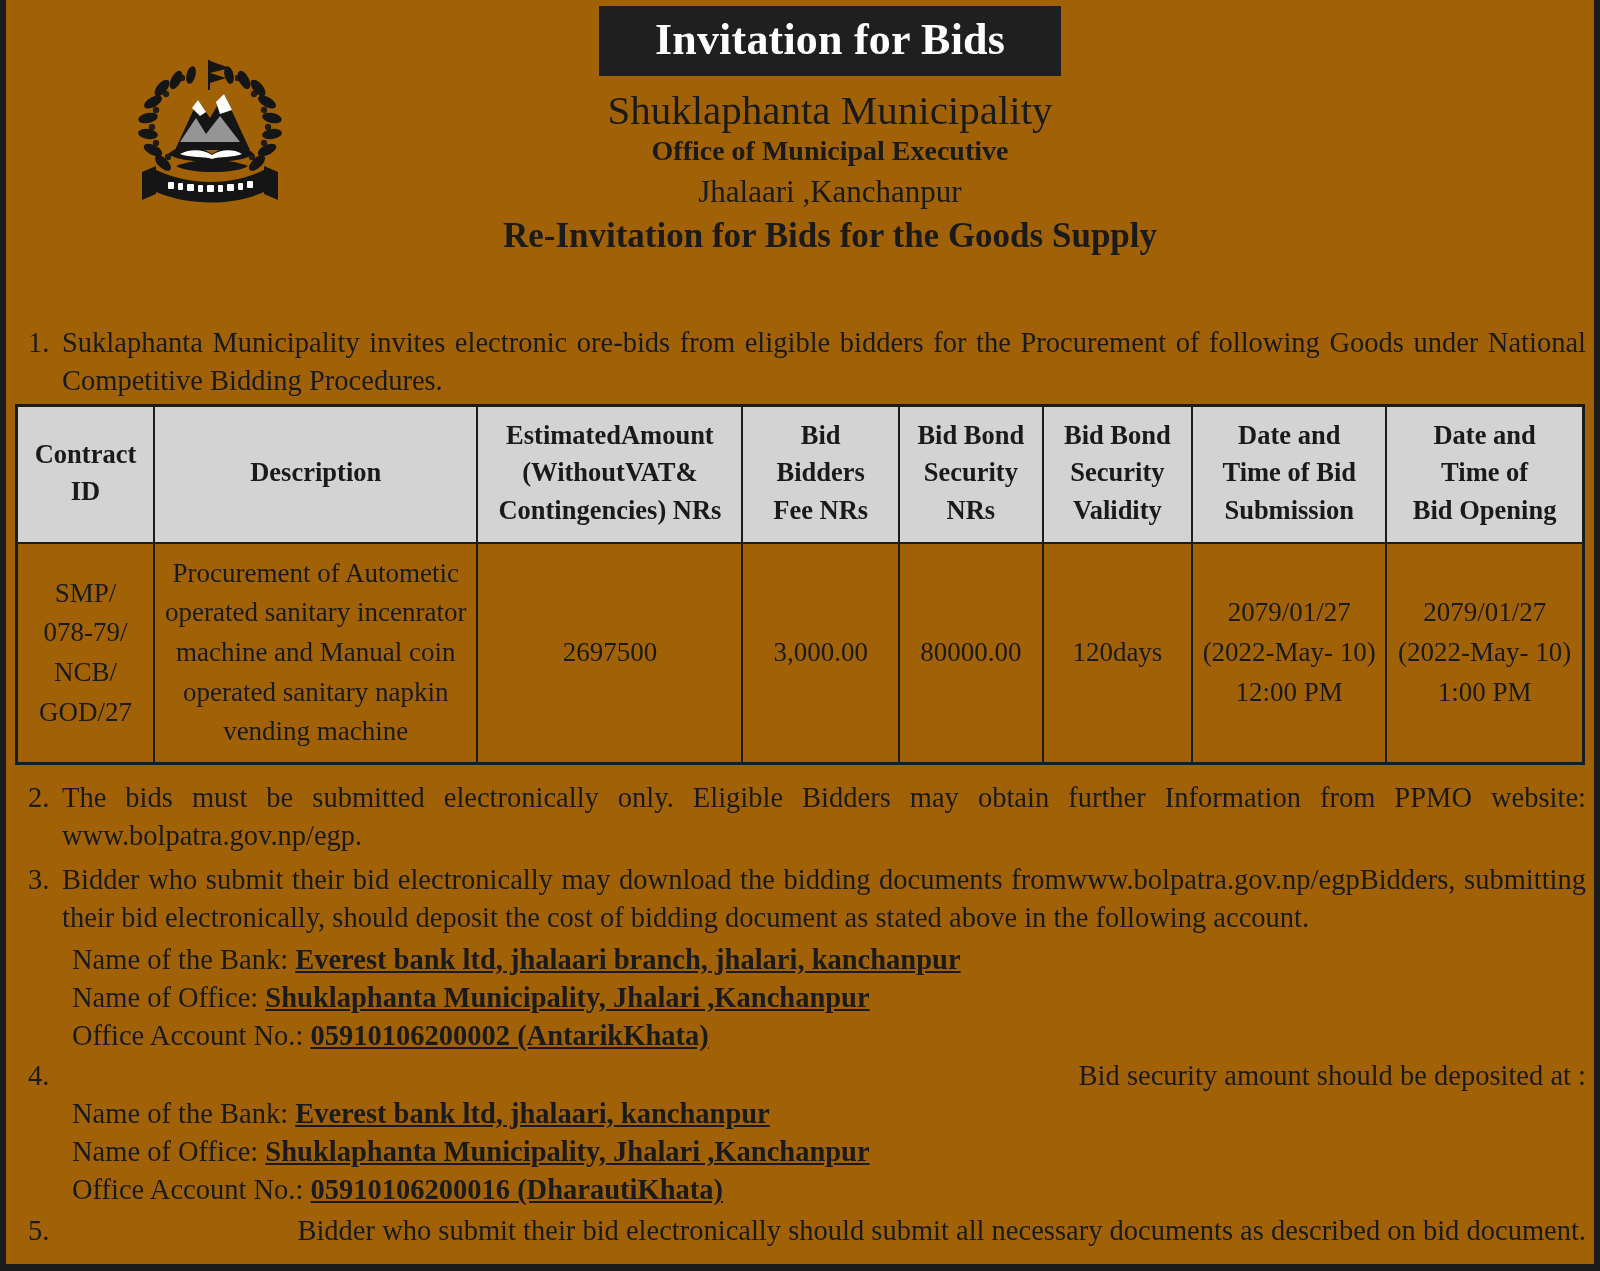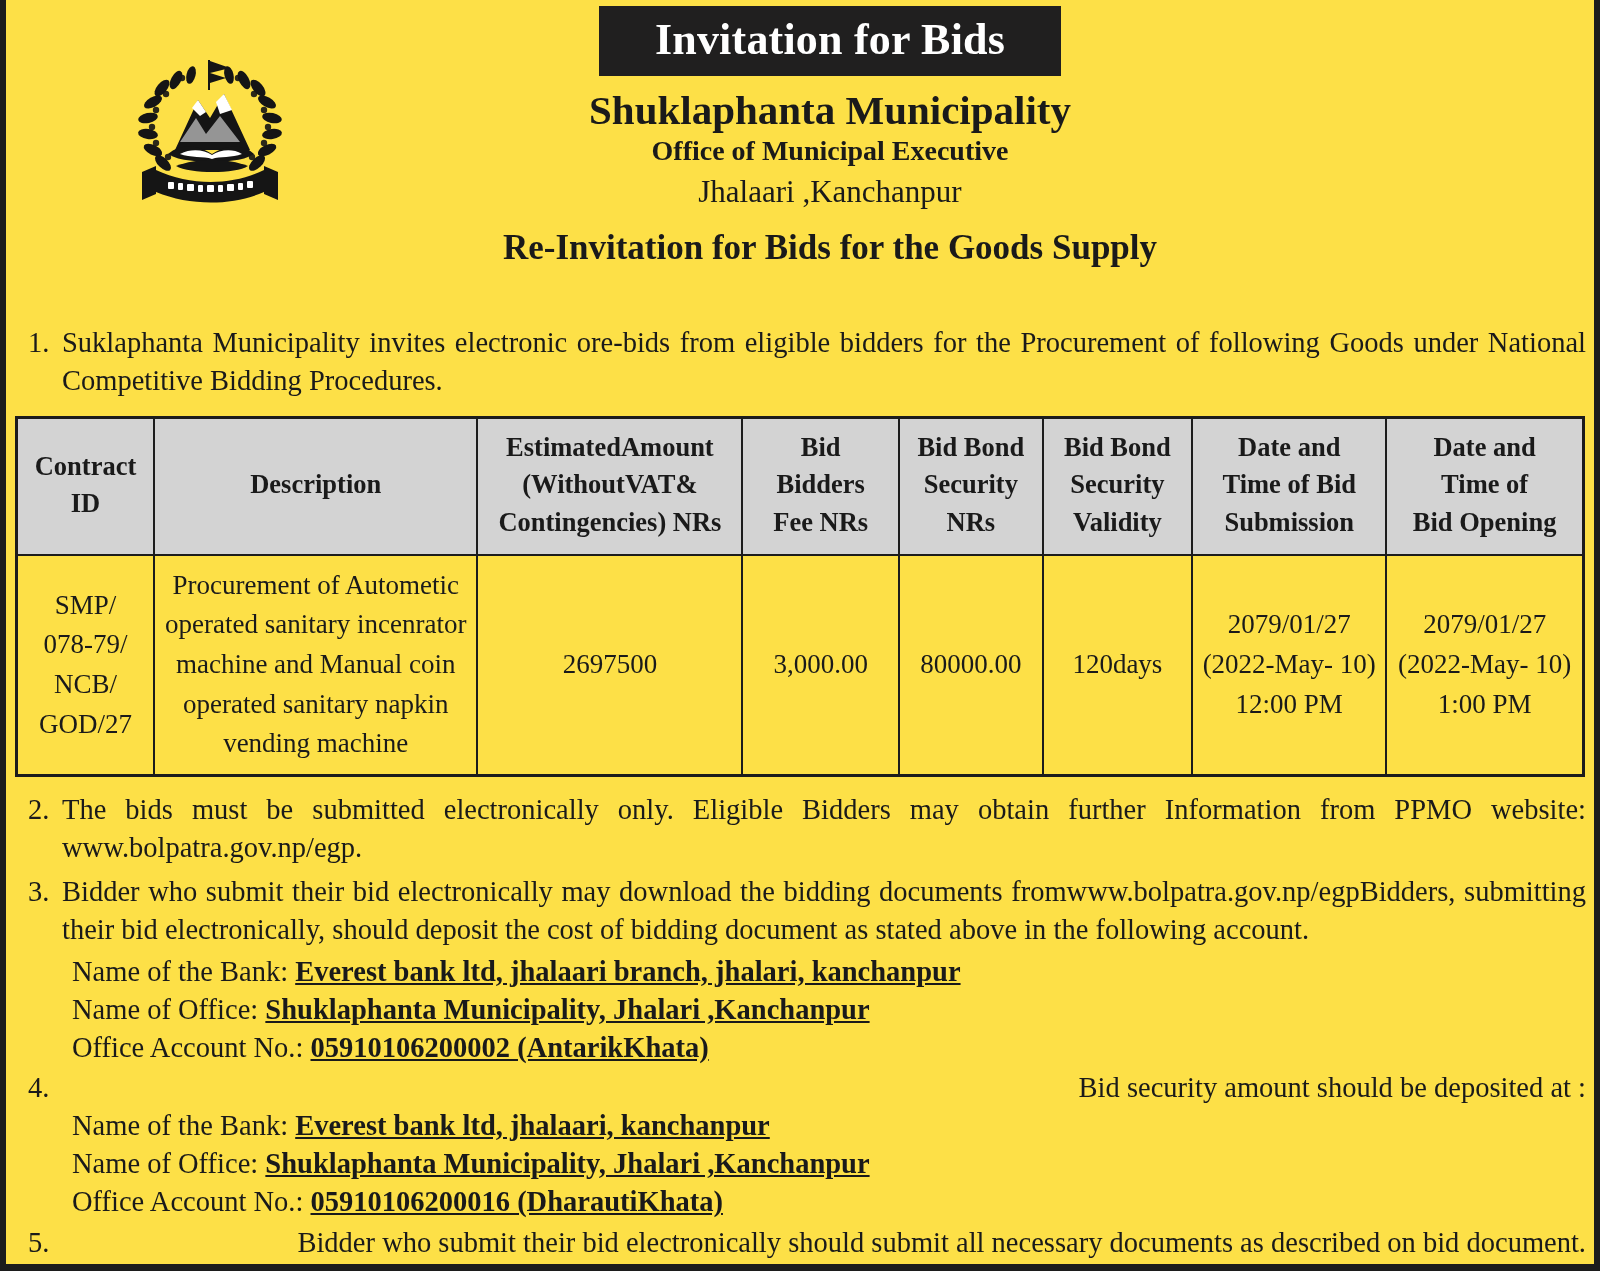--- a/index.html
+++ b/index.html
@@ -5,21 +5,21 @@
   html, body {
     margin: 0;
     padding: 0;
     background: #ffffff;
   }
   .page {
     position: relative;
     width: 1600px;
     height: 1271px;
     box-sizing: border-box;
-    background: #fde047;
+    background: #a16207;
     font-family: "Liberation Serif", "DejaVu Serif", serif;
     color: #1a1a1a;
     border-left: 6px solid #1c1c1c;
     border-right: 6px solid #1c1c1c;
     border-bottom: 7px solid #1c1c1c;
     overflow: hidden;
   }
   .inner {
     padding: 0 8px;
   }
@@ -50,39 +50,39 @@
     background: #201f1f;
     color: #ffffff;
     font-weight: bold;
     font-size: 44px;
     line-height: 1.0;
     padding: 12px 56px 14px 56px;
     letter-spacing: 0.2px;
   }
   .org1 {
     font-size: 41px;
-    font-weight: bold;
+    font-weight: normal;
     line-height: 1.18;
     margin-top: 10px;
   }
   .org2 {
     font-size: 28px;
     font-weight: bold;
     line-height: 1.18;
   }
   .addr {
     font-size: 31px;
     line-height: 1.35;
     margin-top: 4px;
   }
   .subtitle {
     font-size: 35px;
     font-weight: bold;
     line-height: 1.3;
-    margin-top: 12px;
+    margin-top: 0;
   }
   .pubdate {
     font-size: 30px;
     font-weight: bold;
     line-height: 1.3;
     margin-top: 4px;
   }
 
   
   .item {
@@ -105,21 +105,21 @@
     text-justify: inter-word;
   }
   .item.last .body { text-align: right; }
 
   #item1 { margin-top: 2px; }
 
   
   table.bids {
     border-collapse: collapse;
     width: 1570px;
-    margin: 16px auto 0 auto;
+    margin: 4px auto 0 auto;
     table-layout: fixed;
     border: 3px solid #1c1c1c;
   }
   table.bids th, table.bids td {
     border: 2px solid #1c1c1c;
     text-align: center;
     vertical-align: middle;
   }
   table.bids th {
     background: #d3d3d3;

